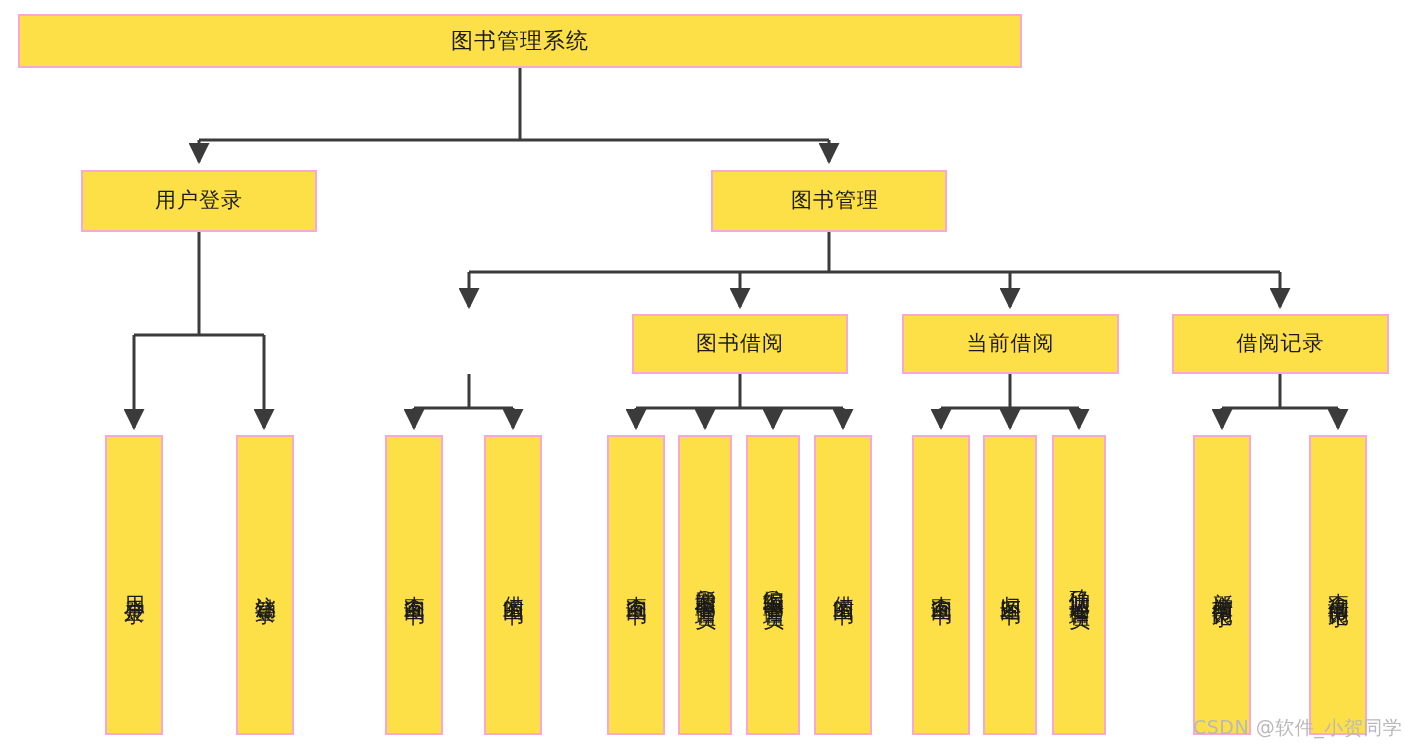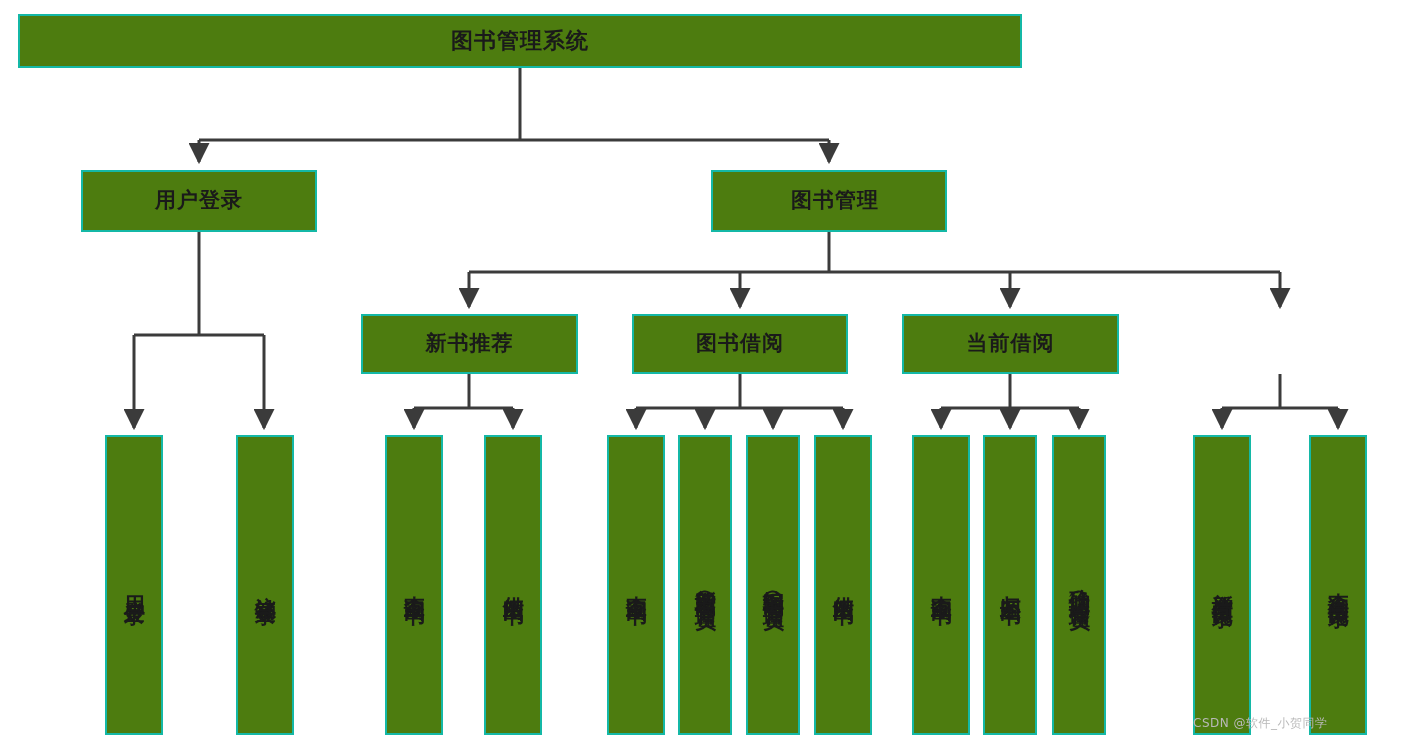--- a/index.html
+++ b/index.html
@@ -21,27 +21,26 @@
   }
   svg.edges {
     position: absolute;
     left: 0; top: 0;
     width: 1405px;
     height: 747px;
   }
   .node {
     position: absolute;
     box-sizing: border-box;
-    border: 2px solid #14b8a6;
-    background: #4d7c0f;
+    border: 2px solid #f9a8d4;
+    background: #fde047;
     display: flex;
     align-items: center;
     justify-content: center;
     color: #1a1a1a;
-    font-weight: bold;
   }
   .node.horizontal .node-label {
     writing-mode: horizontal-tb;
     font-size: 21px;
     letter-spacing: 1px;
     line-height: 1.1;
     white-space: nowrap;
   }
   .node.vertical {
     align-items: center;
@@ -54,21 +53,21 @@
     letter-spacing: 3px;
     line-height: 1.0;
     white-space: nowrap;
     display: block;
   }
   .node.root .node-label { font-size: 22px; }
   .watermark {
     position: absolute;
     left: 1193px;
     top: 715px;
-    font-size: 12px;
+    font-size: 19px;
     color: #b9b9b9;
     white-space: nowrap;
     letter-spacing: 0.5px;
     font-family: "DejaVu Sans", "Liberation Sans", sans-serif;
   }
 </style>
 </head>
 <body>
 
 <div id="diagram-root">
@@ -127,28 +126,28 @@
     <span class="node-label">图书管理系统</span>
   </div>
 
   <div class="node horizontal" style="left:81px; top:170px; width:236px; height:62px;">
     <span class="node-label">用户登录</span>
   </div>
   <div class="node horizontal" style="left:711px; top:170px; width:236px; height:62px;padding-left:12px;">
     <span class="node-label">图书管理</span>
   </div>
 
-  <div class="node horizontal" style="left:361px; top:314px; width:217px; height:60px;">
-    <span class="node-label">新书推荐</span>
-  </div>
   <div class="node horizontal" style="left:632px; top:314px; width:216px; height:60px;">
     <span class="node-label">图书借阅</span>
   </div>
   <div class="node horizontal" style="left:902px; top:314px; width:217px; height:60px;align-items:center;">
     <span class="node-label">当前借阅</span>
+  </div>
+  <div class="node horizontal" style="left:1172px; top:314px; width:217px; height:60px;">
+    <span class="node-label">借阅记录</span>
   </div>
 
   <div class="node vertical" style="left:105px; top:435px; width:58px; height:300px;">
     <span class="node-label">用户登录</span>
   </div>
   <div class="node vertical" style="left:236px; top:435px; width:58px; height:300px;">
     <span class="node-label">注销登录</span>
   </div>
 
   <div class="node vertical" style="left:385px; top:435px; width:58px; height:300px;">

